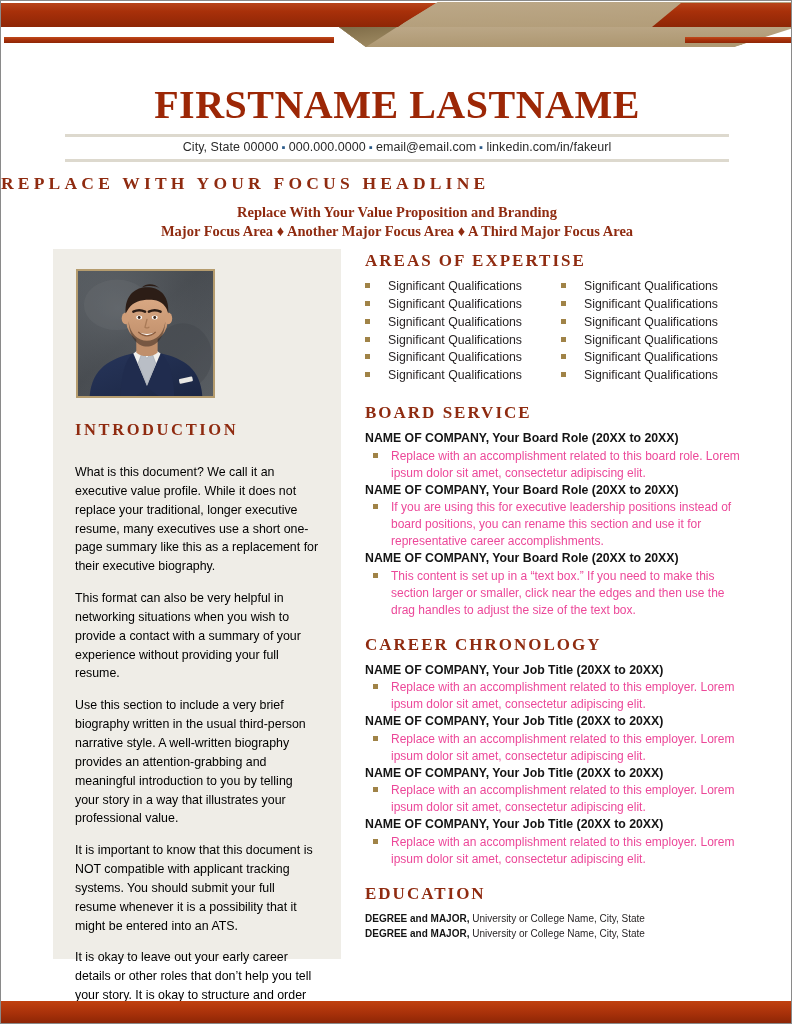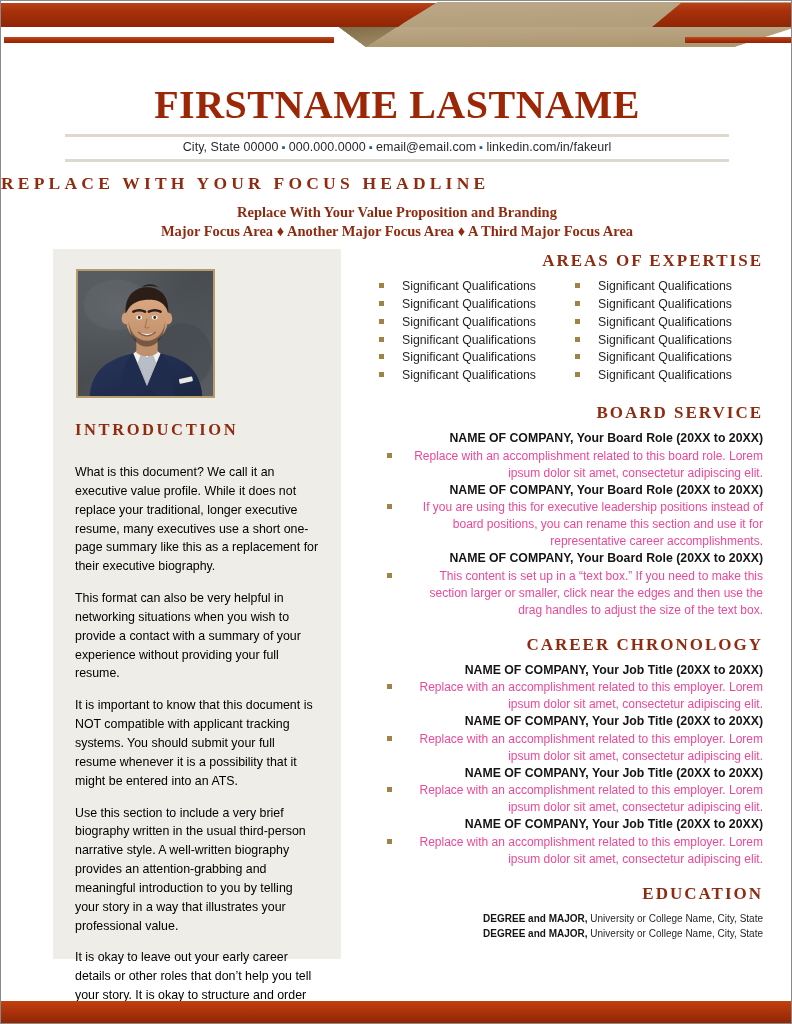--- a/index.html
+++ b/index.html
@@ -139,24 +139,23 @@
     font-size: 12.4px;
     color: #000000;
     line-height: 1.52;
     margin: 0 0 13px 0;
   }
   .intro-p:last-child { margin-bottom: 0; }
 
   
   .right-col {
     position: absolute;
-    left: 378px;
+    left: 364px;
     top: 250px;
     width: 384px;
-    text-align: right;
   }
   .rsec-head {
     font-family: "Liberation Serif", serif;
     font-weight: bold;
     font-size: 17px;
     letter-spacing: 2.0px;
     color: #8F2B10;
     margin: 0 0 7px 0;
   }
 
@@ -370,22 +369,22 @@
 
         <path d="M62 63 q9 8 18 0 q-9 4 -18 0 Z" fill="#ffffff"></path>
         <path d="M62 63 q9 8 18 0" stroke="#8a5b3d" stroke-width="1.2" fill="none"></path>
       </svg>
     </div>
 
     <div class="sec-head">INTRODUCTION</div>
 
     <p class="intro-p">What is this document? We call it an executive value profile. While it does not replace your traditional, longer executive resume, many executives use a short one-page summary like this as a replacement for their executive biography.</p>
     <p class="intro-p">This format can also be very helpful in networking situations when you wish to provide a contact with a summary of your experience without providing  your full resume.</p>
+    <p class="intro-p">Use this section to include a very brief biography written in the usual third-person narrative style.  A well-written biography provides an attention-grabbing and meaningful introduction to you by telling your story in a way that illustrates your professional value.</p>
     <p class="intro-p">It is important to know that this document is NOT compatible with applicant tracking systems. You should submit your full resume whenever it is a possibility that it might be entered into an ATS.</p>
-    <p class="intro-p">Use this section to include a very brief biography written in the usual third-person narrative style.  A well-written biography provides an attention-grabbing and meaningful introduction to you by telling your story in a way that illustrates your professional value.</p>
     <p class="intro-p">It is okay to leave out your early career details or other roles that don’t help you tell your story. It is okay to structure and order your biography in whatever order makes the most sense for your story.</p>
   </div>
 
   <div class="right-col">
 
     <div class="rsec-head">AREAS OF EXPERTISE</div>
     <div class="aoe-cols">
       <div class="aoe-col">
         <div class="aoe-item">
             <span class="sq"></span>

